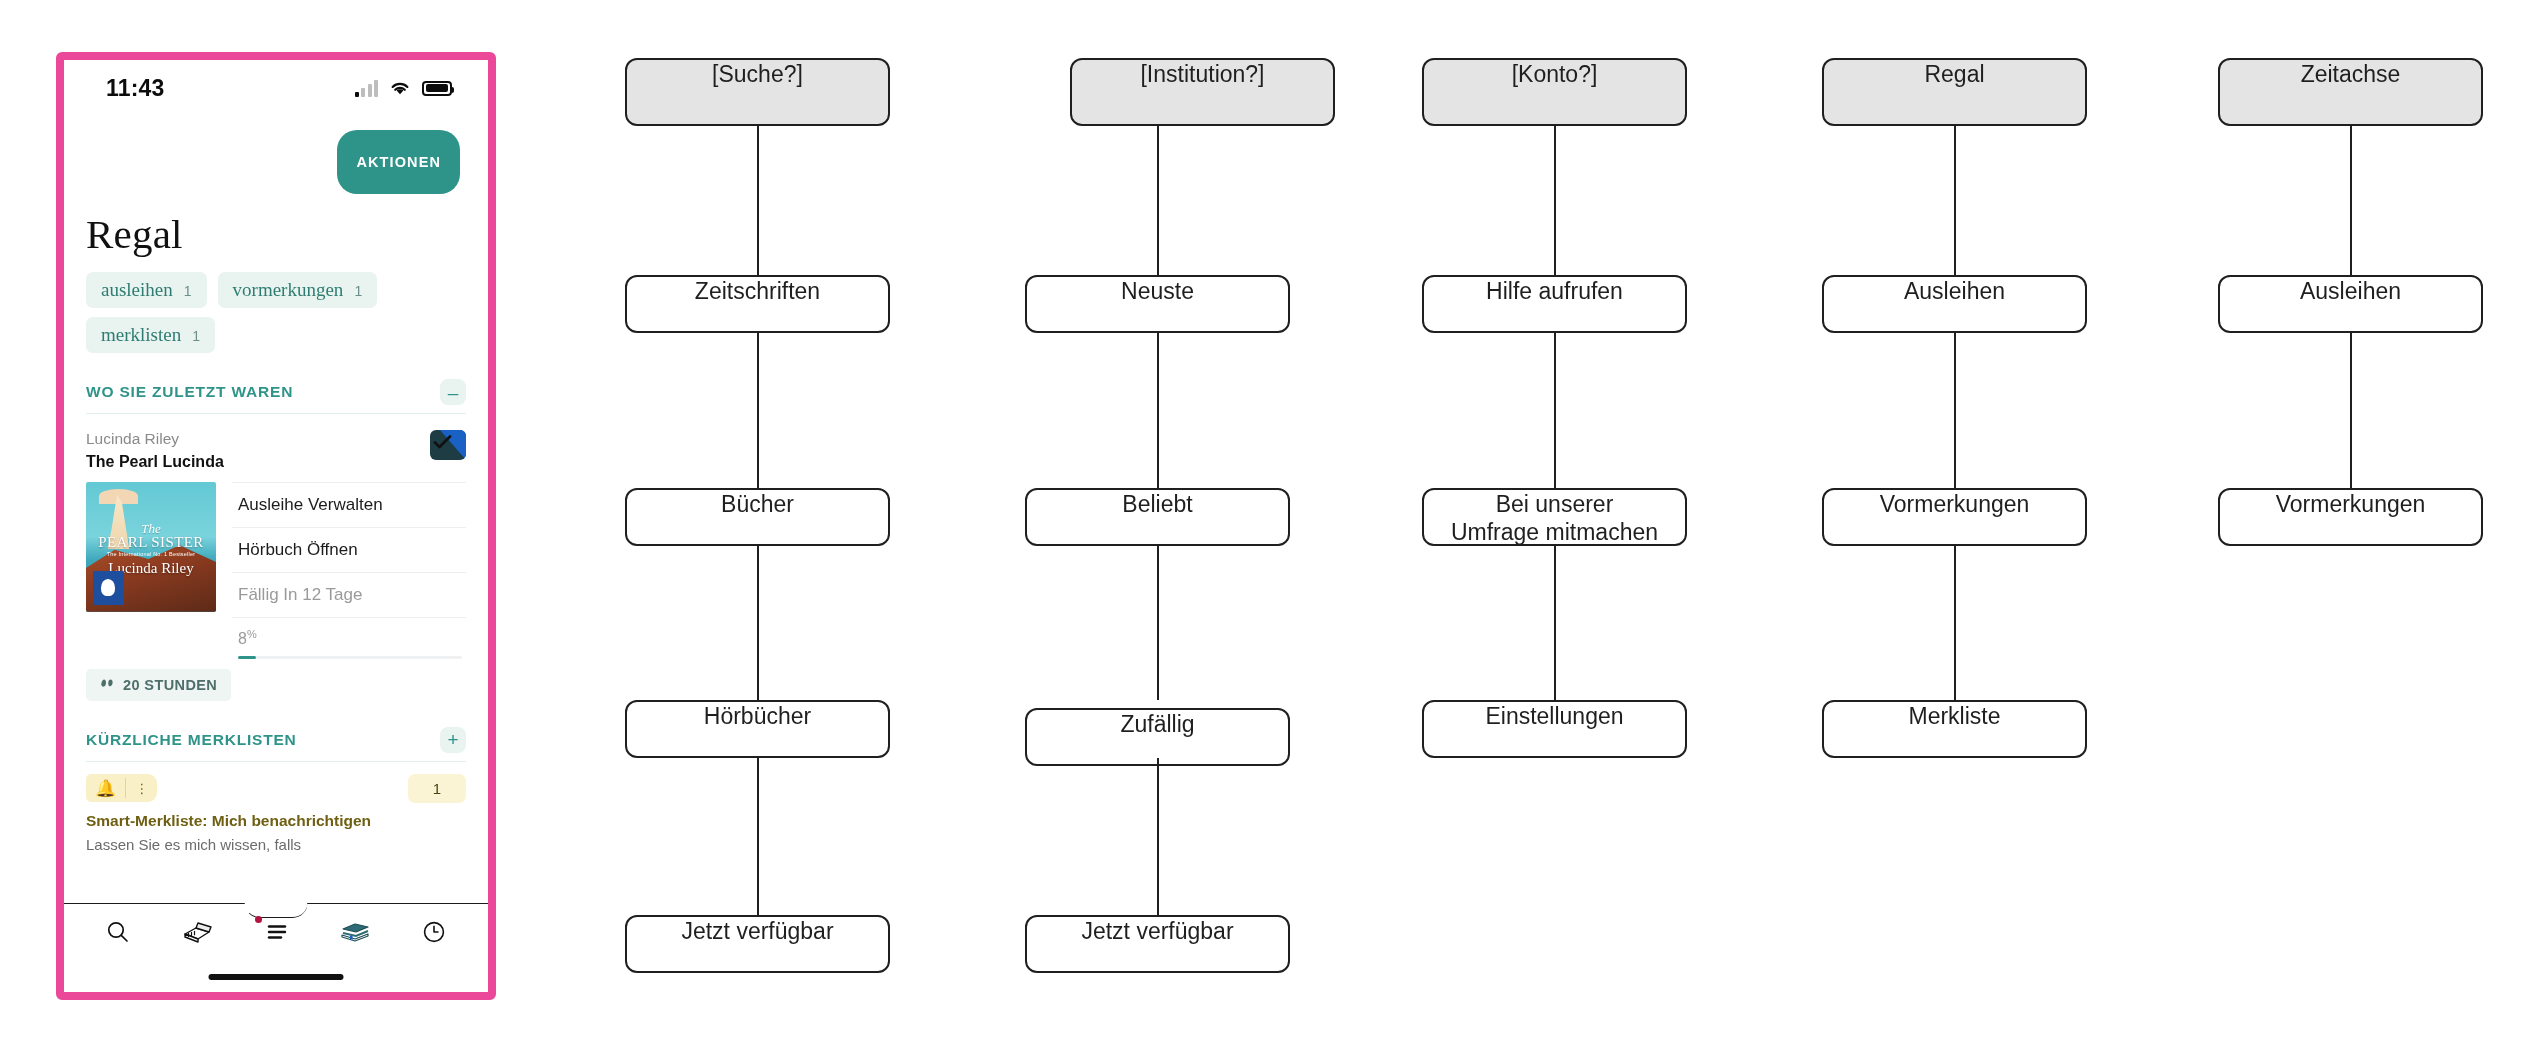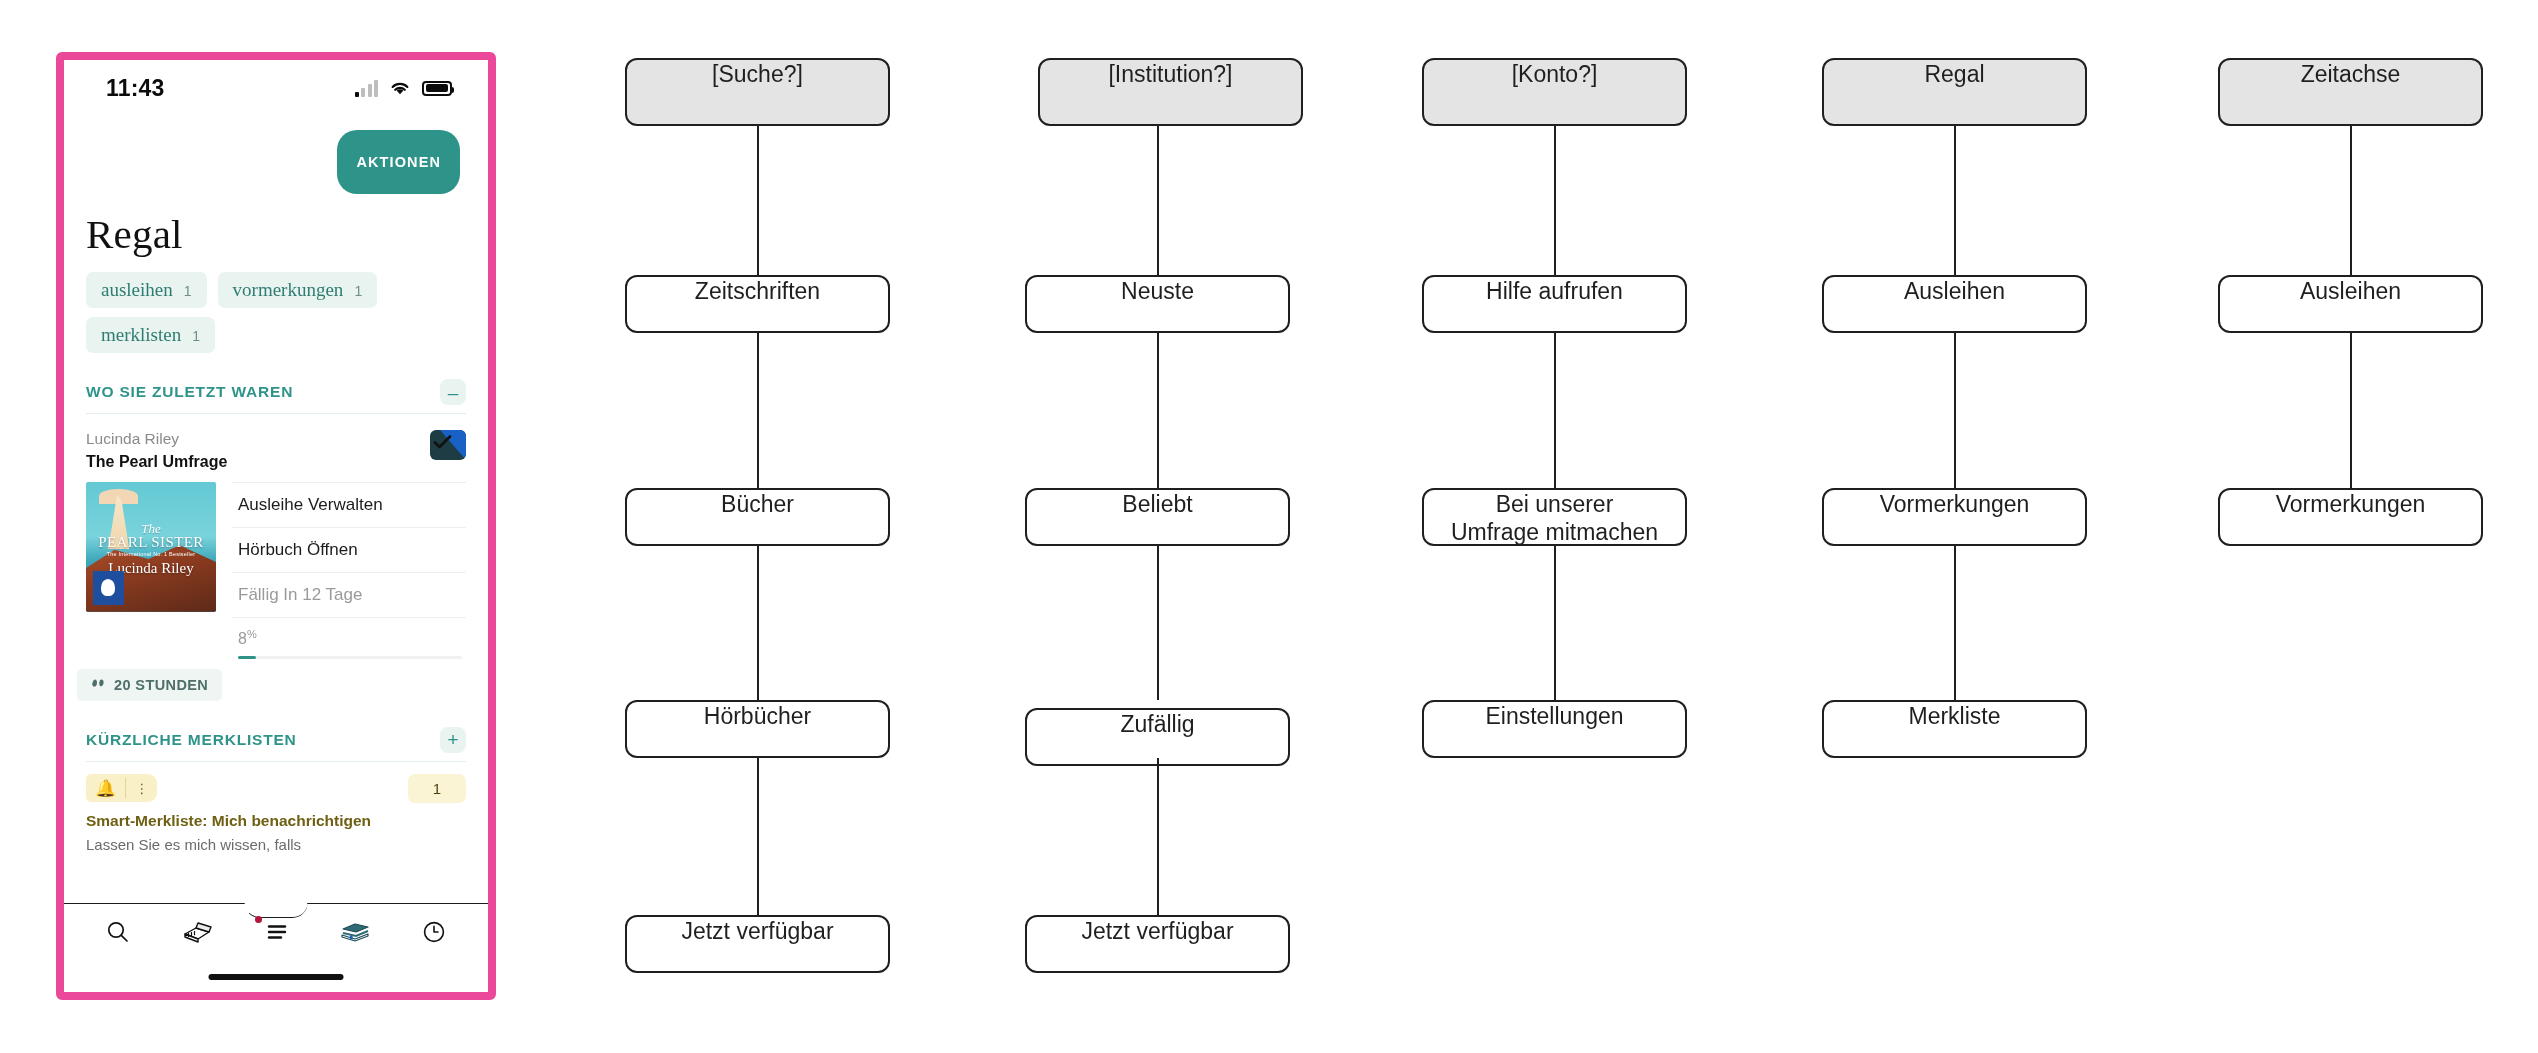--- a/index.html
+++ b/index.html
@@ -136,21 +136,21 @@
   }
   .brow.muted{color:#9a9a9a;cursor:default;}
   .brow.first{border-top:1px solid #eceff0;}
 
   .prog-wrap{border-top:1px solid #eceff0;padding:10px 4px 0 6px;}
   .prog-label{font-size:16px;color:#9a9a9a;}
   .prog-label sup{font-size:11px;}
   .prog-track{margin-top:8px;height:3px;background:#f0f1f2;border-radius:2px;position:relative;}
   .prog-fill{position:absolute;left:0;top:0;bottom:0;background:#2e9489;border-radius:2px;}
 
-  .time-chip-row{padding:10px 22px 0 13px;display:flex;}
+  .time-chip-row{padding:10px 22px 0 22px;display:flex;}
   .time-chip{
     background:#eef5f3;border-radius:5px;padding:8px 14px;display:flex;align-items:center;gap:8px;
     font-size:14.5px;font-weight:bold;color:#4f6f6a;letter-spacing:.4px;
   }
 
   .merk-wrap{padding:12px 22px 0 22px;}
   .merk-top{display:flex;justify-content:space-between;align-items:center;}
   .merk-icons{
     background:#faf0c8;border-radius:5px 9px 9px 5px;display:flex;align-items:center;height:28px;
   }
@@ -251,21 +251,21 @@
 
   <div class="section-head">
     <span class="section-title">WO SIE ZULETZT WAREN</span>
     <button class="sq-btn">–</button>
   </div>
 
   <div class="book-wrap">
     <div class="book-head">
       <div>
         <div class="book-author">Lucinda Riley</div>
-        <div class="book-title">The Pearl Umfrage</div>
+        <div class="book-title">The Pearl Lucinda</div>
       </div>
       <div class="fmt-badge">
         <span class="tri"></span>
         <svg class="chk" viewBox="0 0 20 15">
             <path d="M2 7.5 l4.5 4.5 L17 1.5" stroke="#111" stroke-width="2.6" fill="none" stroke-linecap="round" stroke-linejoin="round"></path>
           </svg>
       </div>
     </div>
 
     <div class="book-body">
@@ -387,21 +387,21 @@
       <span class="nlab">Bücher</span>
     </div>
     <div class="edge" style="left: 756.5px; top: 546px; height: 154px;"></div>
     <div class="node" style="left: 625px; top: 700px; width: 265px; height: 58px;">
       <span class="nlab">Hörbücher</span>
     </div>
     <div class="edge" style="left: 756.5px; top: 758px; height: 157px;"></div>
     <div class="node" style="left: 625px; top: 915px; width: 265px; height: 58px;">
       <span class="nlab">Jetzt verfügbar</span>
     </div>
-    <div class="node header" style="left: 1038px; top: 58px; width: 265px; height: 68px;">
+    <div class="node header" style="left: 1070px; top: 58px; width: 265px; height: 68px;">
       <span class="nlab">[Institution?]</span>
     </div>
     <div class="edge" style="left: 1156.5px; top: 126px; height: 149px;"></div>
     <div class="node" style="left: 1025px; top: 275px; width: 265px; height: 58px;">
       <span class="nlab">Neuste</span>
     </div>
     <div class="edge" style="left: 1156.5px; top: 333px; height: 155px;"></div>
     <div class="node" style="left: 1025px; top: 488px; width: 265px; height: 58px;">
       <span class="nlab">Beliebt</span>
     </div>

